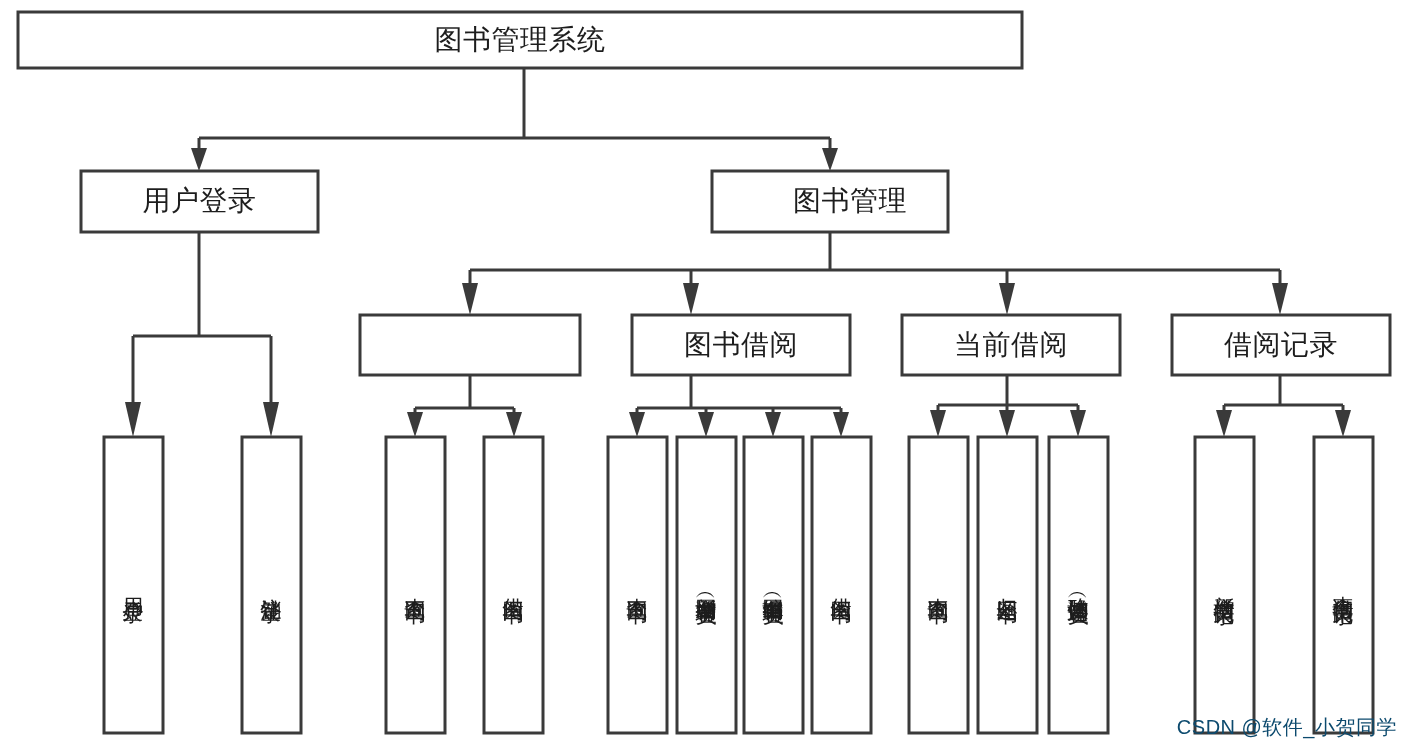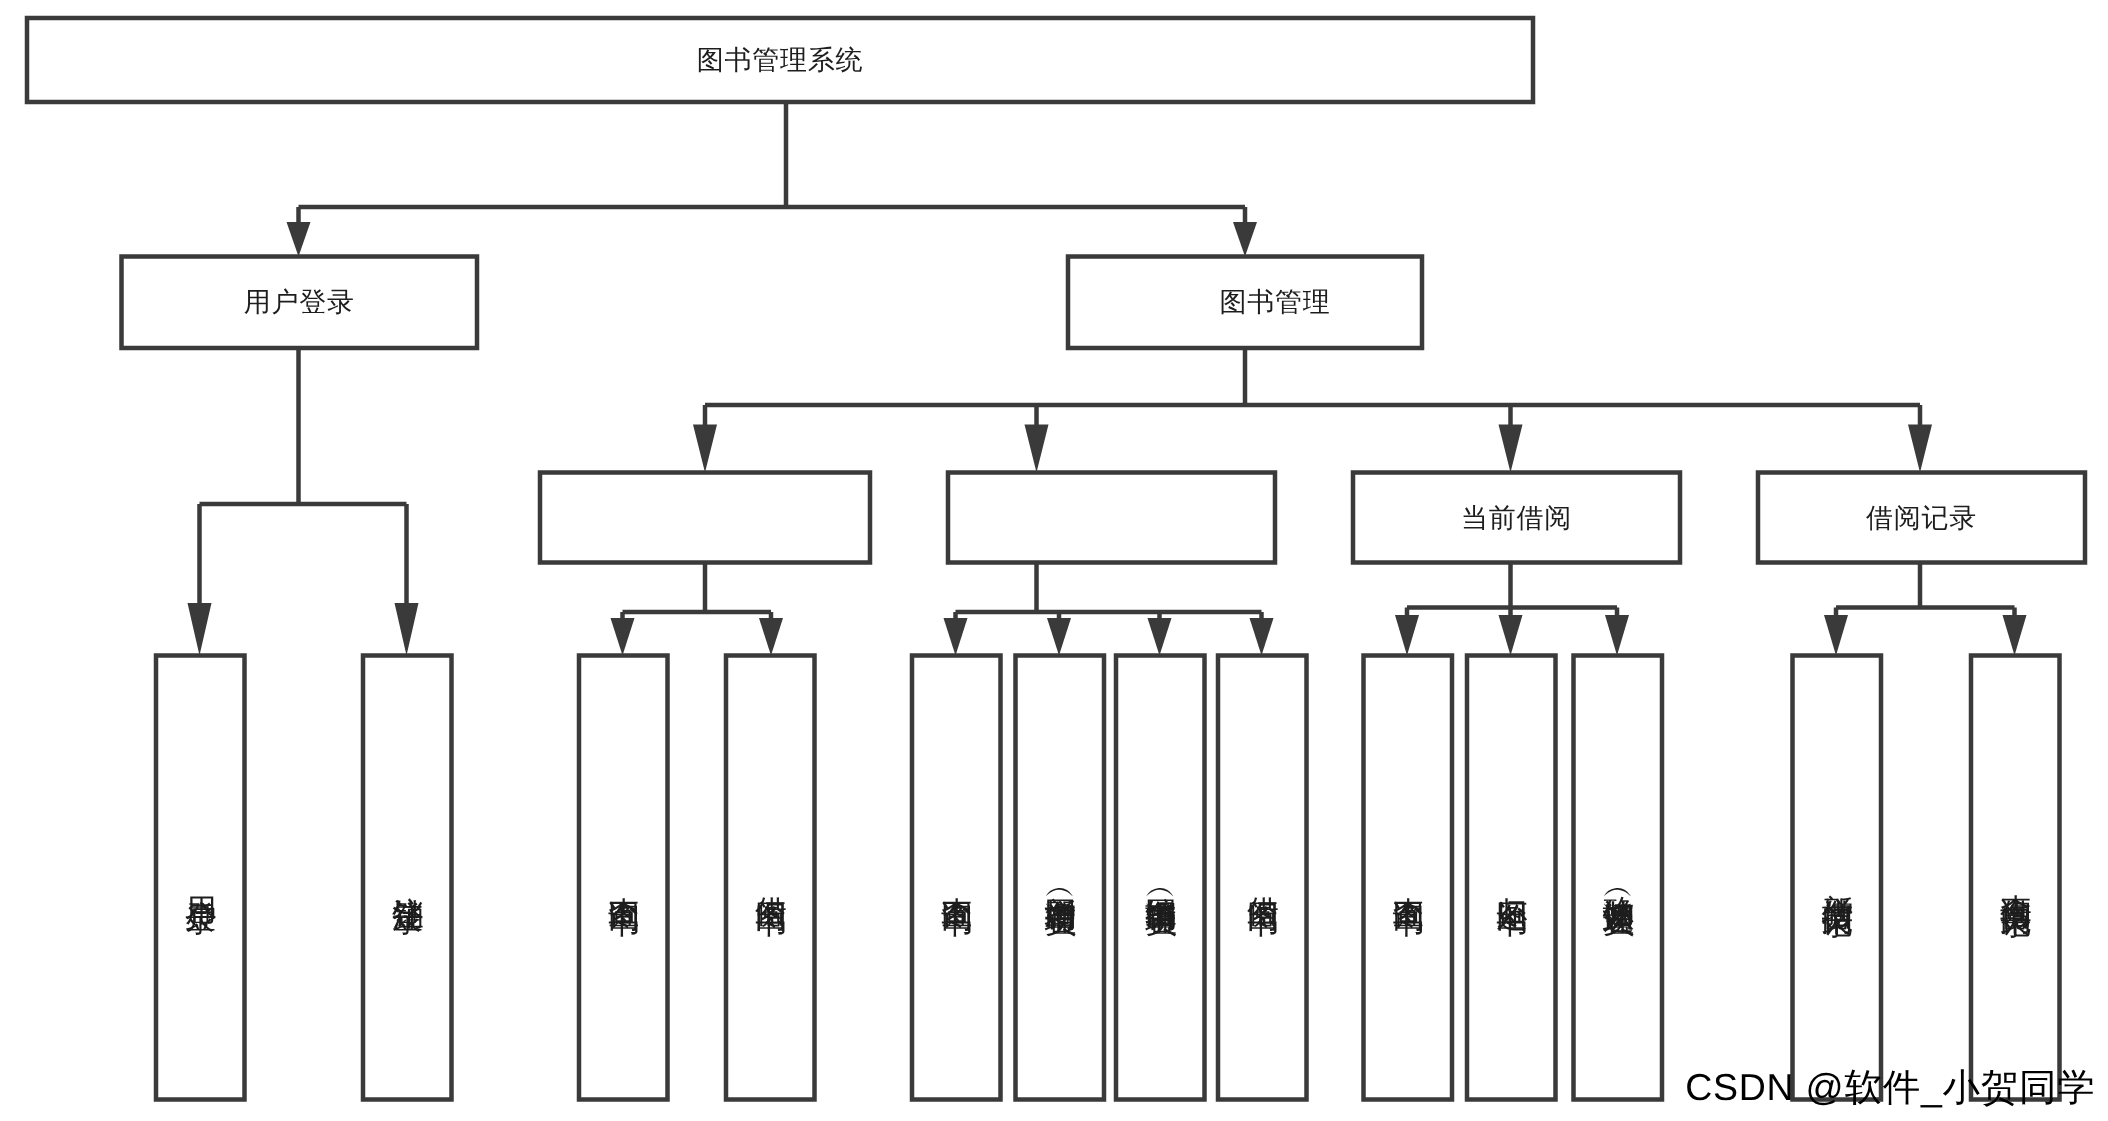--- a/index.html
+++ b/index.html
@@ -41,21 +41,21 @@
     fill: #3a3a3a;
     stroke: none;
   }
   .node-label {
     position: absolute;
     display: flex;
     align-items: center;
     justify-content: center;
     color: #1d1d1d;
     font-family: "Liberation Sans", "DejaVu Sans", sans-serif;
-    font-size: 18px;
+    font-size: 28px;
     line-height: 1.02;
     letter-spacing: 0.5px;
     pointer-events: none;
     box-sizing: border-box;
   }
   .node-label.vertical {
     writing-mode: vertical-rl;
     text-orientation: upright;
     font-size: 21px;
     letter-spacing: 2px;
@@ -65,22 +65,22 @@
     text-align: center;
   }
   .node-label.vertical.tall {
     font-size: 21px;
     letter-spacing: 1px;
   }
   .watermark {
     position: absolute;
     right: 8px;
     bottom: 6px;
-    font-size: 25px;
-    color: #000000;
+    font-size: 20px;
+    color: #0c4a6e;
     font-family: "Liberation Sans", "DejaVu Sans", sans-serif;
     white-space: nowrap;
     letter-spacing: 0.5px;
   }
 </style>
 </head>
 <body>
 
 <div id="diagram-root">
 
@@ -189,20 +189,21 @@
 
     <rect class="node-rect" x="1195" y="437" width="59" height="296"></rect>
     <rect class="node-rect" x="1314" y="437" width="59" height="296"></rect>
   </svg>
 
   <div class="node-label" style="left:18px; top:12px; width:1004px; height:56px;">图书管理系统</div>
 
   <div class="node-label" style="left:81px; top:171px; width:237px; height:61px;">用户登录</div>
   <div class="node-label" style="left:712px; top:171px; width:276px; height:61px;">图书管理</div>
 
+  <div class="node-label" style="left:632px; top:315px; width:218px; height:60px;">图书借阅</div>
   <div class="node-label" style="left:902px; top:315px; width:218px; height:60px;">当前借阅</div>
   <div class="node-label" style="left:1172px; top:315px; width:218px; height:60px;">借阅记录</div>
 
   <div class="node-label vertical" style="left:104px; top:437px; width:59px; height:296px;">用户登录</div>
   <div class="node-label vertical" style="left:242px; top:437px; width:59px; height:296px;">注销登录</div>
 
   <div class="node-label vertical" style="left:386px; top:437px; width:59px; height:296px;">查询图书</div>
   <div class="node-label vertical" style="left:484px; top:437px; width:59px; height:296px;">借阅图书</div>
 
   <div class="node-label vertical" style="left:608px; top:437px; width:59px; height:296px;">查询图书</div>

